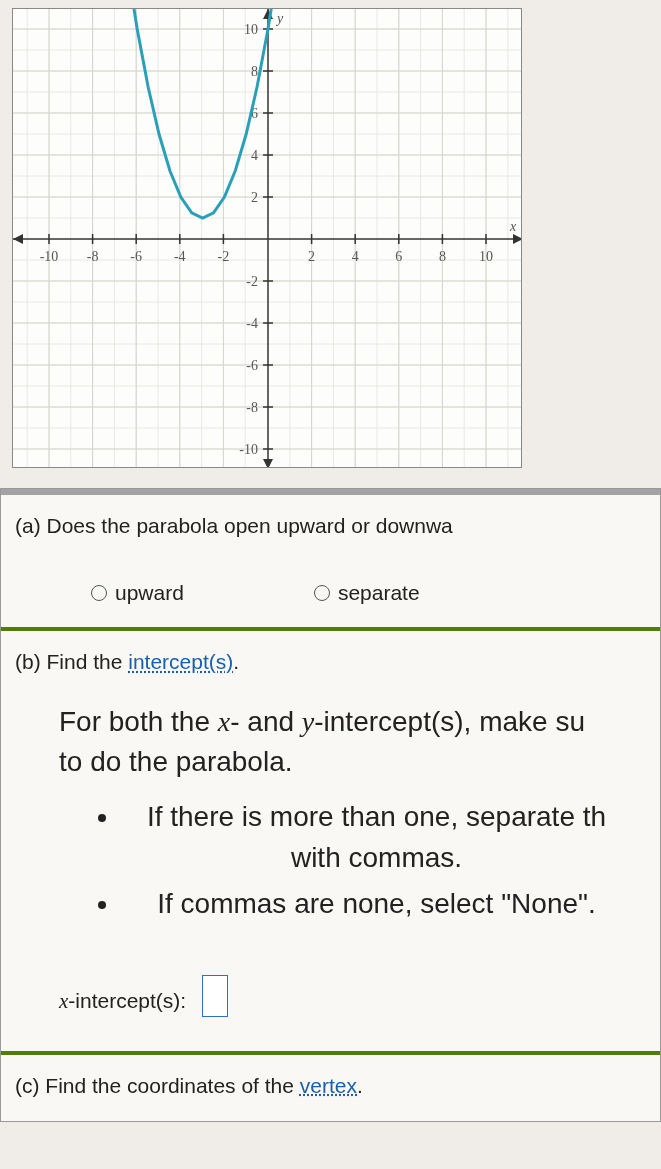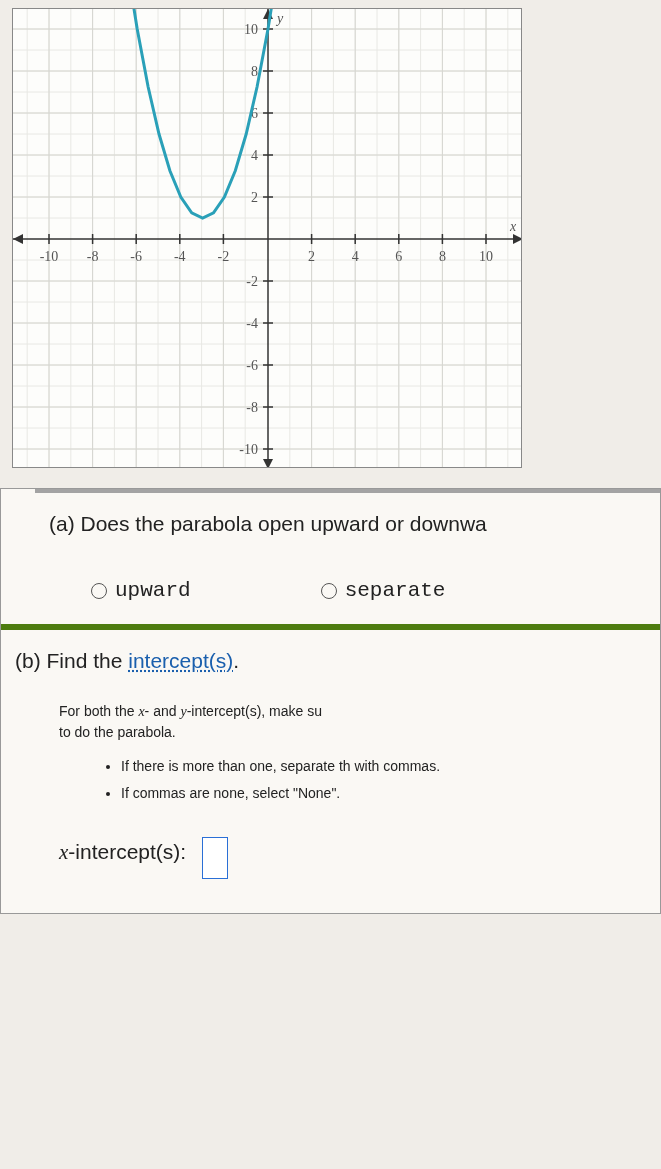--- a/index.html
+++ b/index.html
@@ -26,68 +26,68 @@
     font-size: 14px;
     fill: #555;
   }
   .question-table {
     border: 1px solid #999;
     border-collapse: collapse;
     width: 100%;
     background: #faf8f4;
   }
   .cell {
-    border-top: 6px solid #4d7c0f;
+    border-top: 4px solid #4d7c0f;
     padding: 16px 14px 20px 14px;
     font-size: 21px;
     line-height: 1.45;
   }
-  .cell.first { border-top: 4px solid #a3a3a3; margin-left: 34px; }
+  .cell.first { border-top: 6px solid #a3a3a3; }
   .radio-row {
     display: flex;
     gap: 130px;
     padding: 20px 14px 22px 90px;
     font-size: 21px;
     border-top: none;
   }
   .radio-item {
     display: inline-flex;
     align-items: center;
     gap: 8px;
     cursor: pointer;
-    font-family: Liberation Mono, monospace;
   }
   .radio-circle {
     width: 16px; height: 16px;
     border: 1.5px solid #555;
     border-radius: 50%;
     display: inline-block;
   }
   .link-term {
     color: #1a5fad;
     text-decoration: underline dotted;
     cursor: help;
   }
   .sub-block {
     padding: 14px 14px 14px 58px;
-    font-size: 14px;
+    font-size: 28px;
     line-height: 1.45;
   }
   .bullet-list {
-    margin: 14px 0 6px 0;
+    margin: 14px 0 22px 0;
     padding-left: 62px;
+    text-align: center;
   }
   .bullet-list li {
     margin-bottom: 6px;
   }
   .intercept-row {
     padding: 14px 14px 14px 58px;
     font-size: 21px;
     display: flex;
-    align-items: flex-start;
+    align-items: flex-end;
     gap: 16px;
   }
   .input-box {
     width: 26px;
     height: 42px;
     border: 1.5px solid #2a6fd6;
     background: #fff;
     display: inline-block;
     cursor: text;
   }
@@ -254,14 +254,17 @@
       </ul>
     </div>
 
     <div class="intercept-row" style="padding-left:44px;">
       <span><span class="ital">x</span>-intercept(s):</span>
       <span class="input-box"></span>
     </div>
 
   </div>
 
+  <div class="cell">
+    <span>(c) Find the coordinates of the </span><span class="link-term">vertex</span><span>.</span>
+  </div>
 
 </div>
 
 </body></html>

